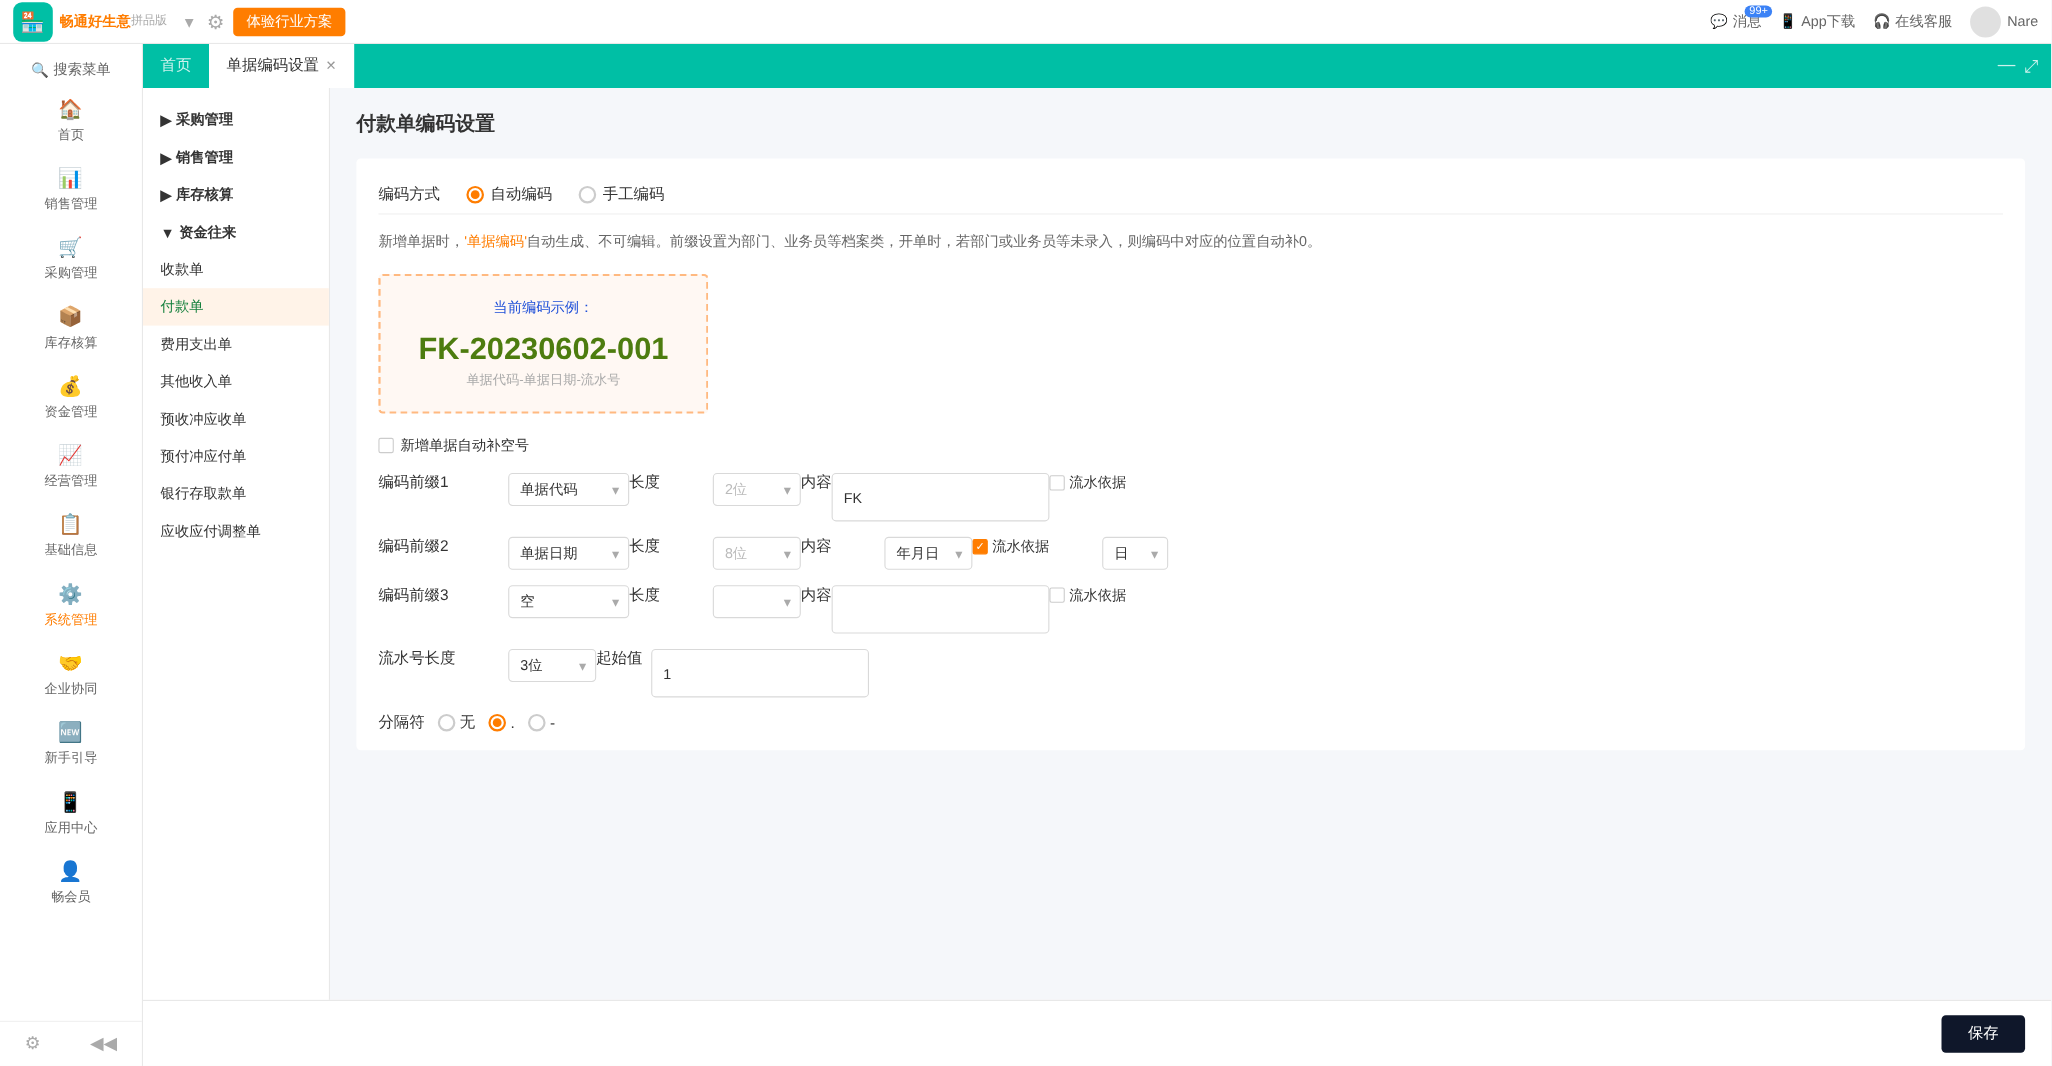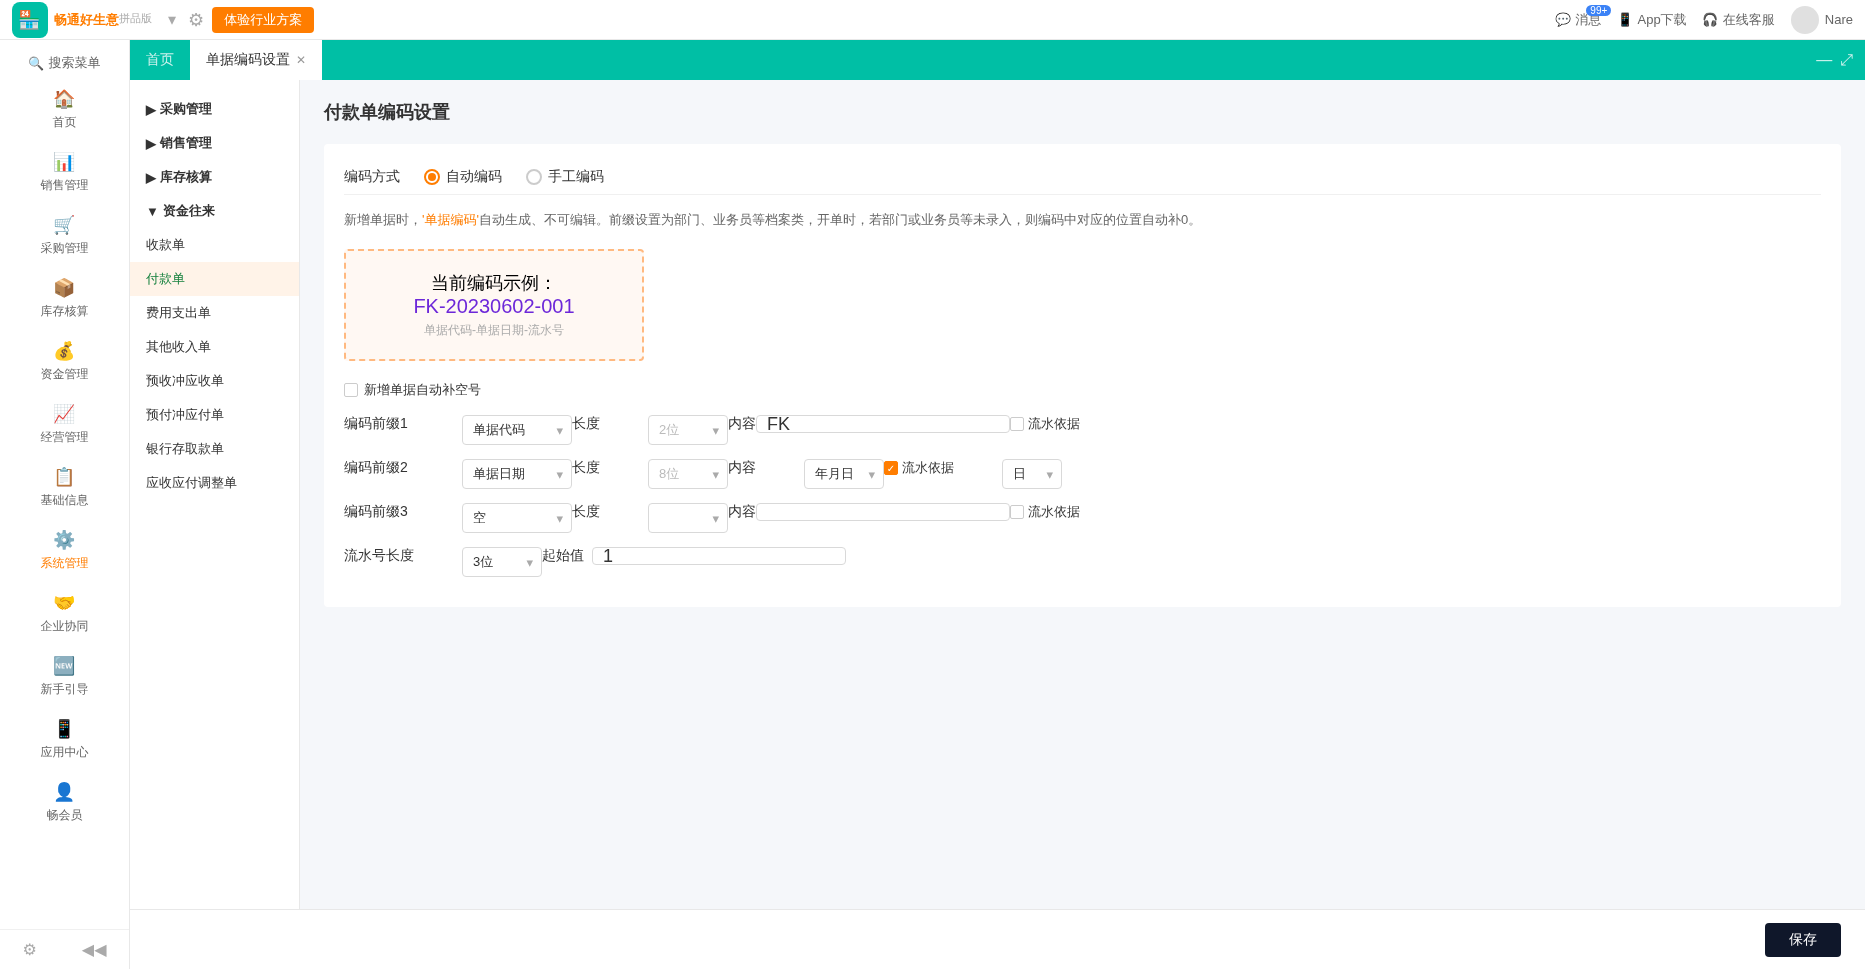--- a/index.html
+++ b/index.html
@@ -149,22 +149,22 @@
     
     .code-preview {
       border: 2px dashed #ffb980;
       border-radius: 4px;
       background: #fff8f3;
       padding: 20px;
       text-align: center;
       margin-bottom: 20px;
       width: 300px;
     }
-    .code-label { font-size: 18px; color: #000000; margin-bottom: 0; }
-    .code-value { font-size: 20px; font-weight: normal; color: #6d28d9; margin-bottom: 4px; }
+    .code-label { font-size: 13px; color: #1d4ed8; margin-bottom: 12px; }
+    .code-value { font-size: 28px; font-weight: bold; color: #4d7c0f; margin-bottom: 4px; }
     .code-desc { font-size: 12px; color: #aaa; }
 
     
     .checkbox-row { display: flex; align-items: center; gap: 6px; font-size: 13px; color: #333; margin-bottom: 16px; cursor: pointer; }
     .checkbox-box { width: 14px; height: 14px; border: 1px solid #ccc; border-radius: 2px; display: flex; align-items: center; justify-content: center; flex-shrink: 0; }
 
     
     .form-row { display: flex; align-items: flex-start; gap: 0; margin-bottom: 14px; flex-wrap: wrap; }
     .form-label { font-size: 14px; color: #333; white-space: nowrap; min-width: 70px; }
     .form-select {
@@ -181,25 +181,25 @@
       gap: 4px;
       cursor: pointer;
       height: 30px;
       margin-left: 48px;
     }
     .form-select::after { content: '▾'; position: absolute; right: 8px; color: #aaa; }
     .form-input {
       border: 1px solid #d9d9d9;
       border-radius: 4px;
       padding: 4px 10px;
-      font-size: 18px;
+      font-size: 13px;
       color: #333;
       background: #fff;
       min-width: 60px;
-      height: 18px;
+      height: 44px;
     }
     .form-content-label { font-size: 14px; color: #333; white-space: nowrap; }
     .form-length-label { font-size: 14px; color: #333; white-space: nowrap; }
 
     
     .sep-row { display: flex; align-items: center; gap: 12px; margin-top: 12px; font-size: 14px; color: #333; }
     .sep-radio-group { display: flex; align-items: center; gap: 12px; }
     .sep-option { display: flex; align-items: center; gap: 4px; font-size: 14px; color: #333; cursor: pointer; }
 
     
@@ -466,20 +466,37 @@
             </label>
           </div>
 
           <div class="form-row" style="margin-top:6px;">
             <span class="form-label">流水号长度</span>
             <div class="form-select" style="min-width:80px;">3位</div>
             <span class="form-label" style="min-width:50px;">起始值</span>
             <input class="form-input" value="1" style="min-width: 80px;">
           </div>
 
+          <div class="sep-row">
+            <span>分隔符</span>
+            <div class="sep-radio-group">
+              <label class="sep-option">
+                <div class="radio-dot"></div>
+                <span>无</span>
+              </label>
+              <label class="sep-option">
+                <div class="radio-dot checked"></div>
+                <span>.</span>
+              </label>
+              <label class="sep-option">
+                <div class="radio-dot"></div>
+                <span>-</span>
+              </label>
+            </div>
+          </div>
 
         </div>
 
       </div>
     </div>
 
     <div class="footer-bar">
       <button class="save-btn">保存</button>
     </div>
 

